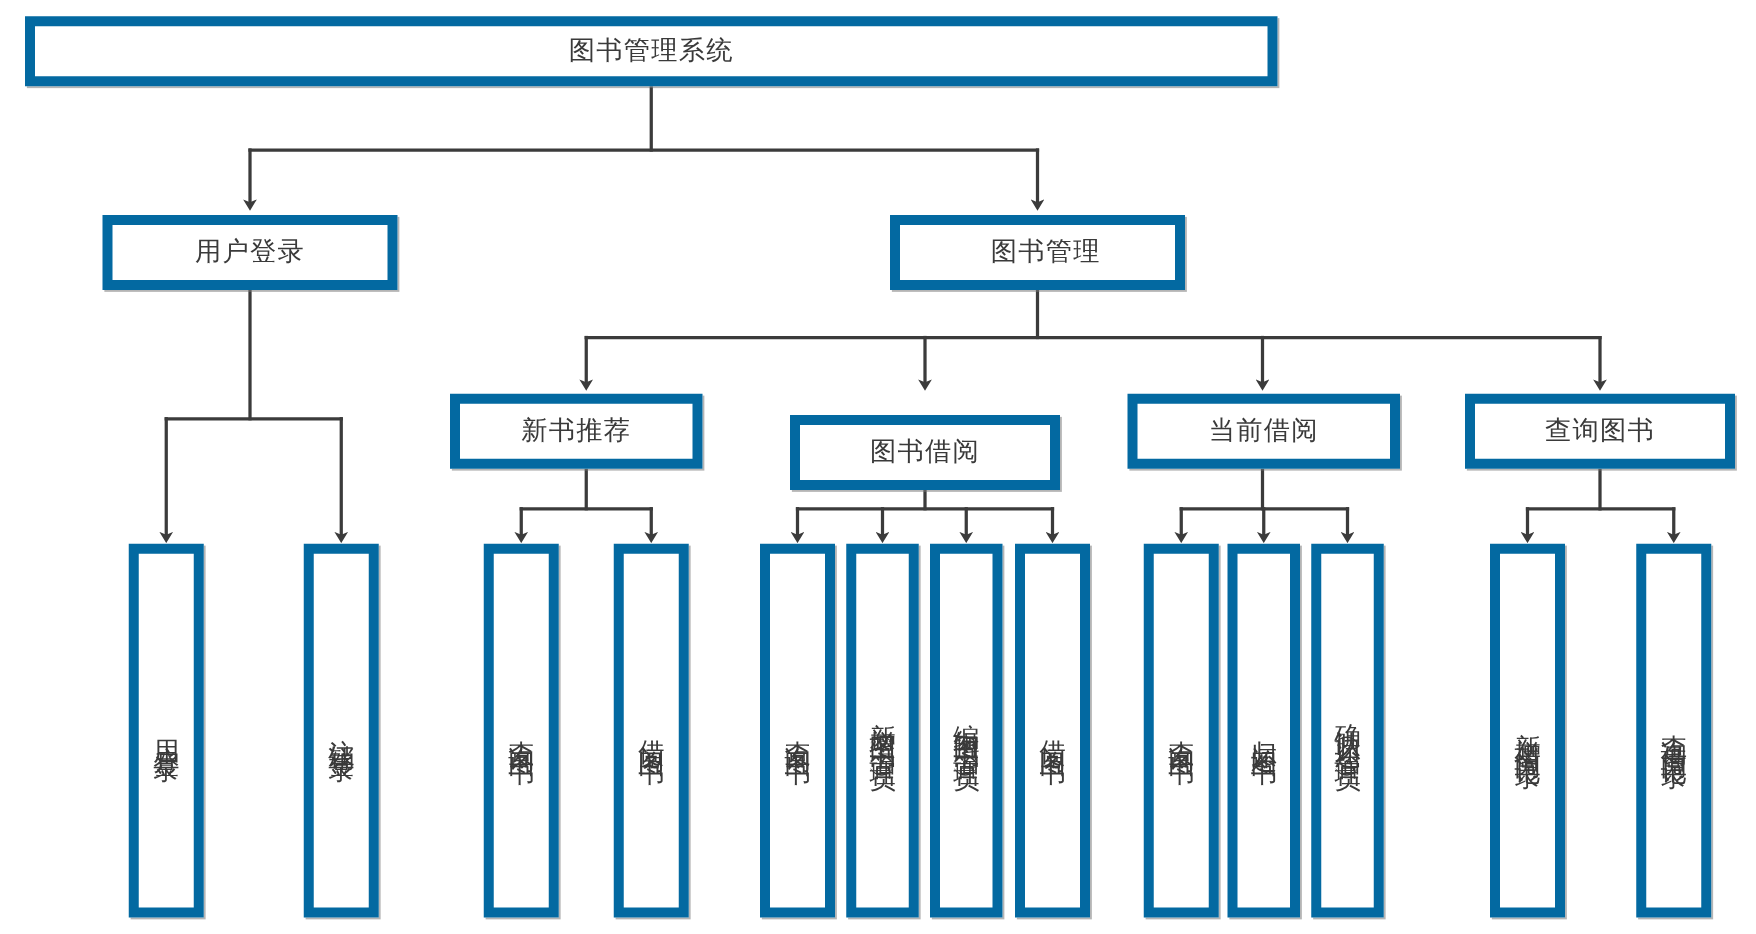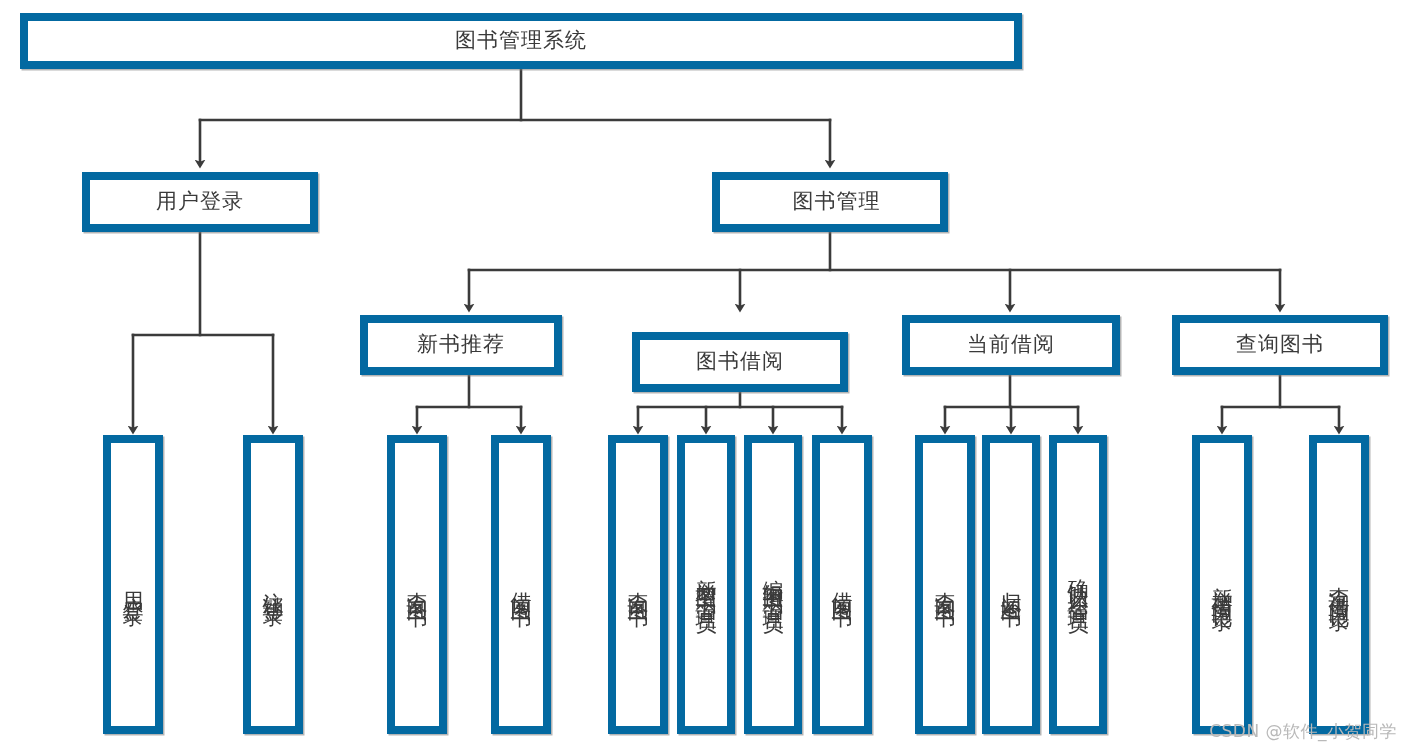--- a/index.html
+++ b/index.html
@@ -180,14 +180,13 @@
     <span class="label">确认归还（管理员）</span>
   </div>
 
   <div class="node leaf" style="left:1192px; top:435px; width:60px; height:299px;">
     <span class="label">新增借阅记录</span>
   </div>
   <div class="node leaf" style="left:1309px; top:435px; width:60px; height:299px;">
     <span class="label">查询借阅记录</span>
   </div>
 
-  <div class="watermark">CSDN @软件_小贺同学</div>
 </div>
 
 </body></html>

